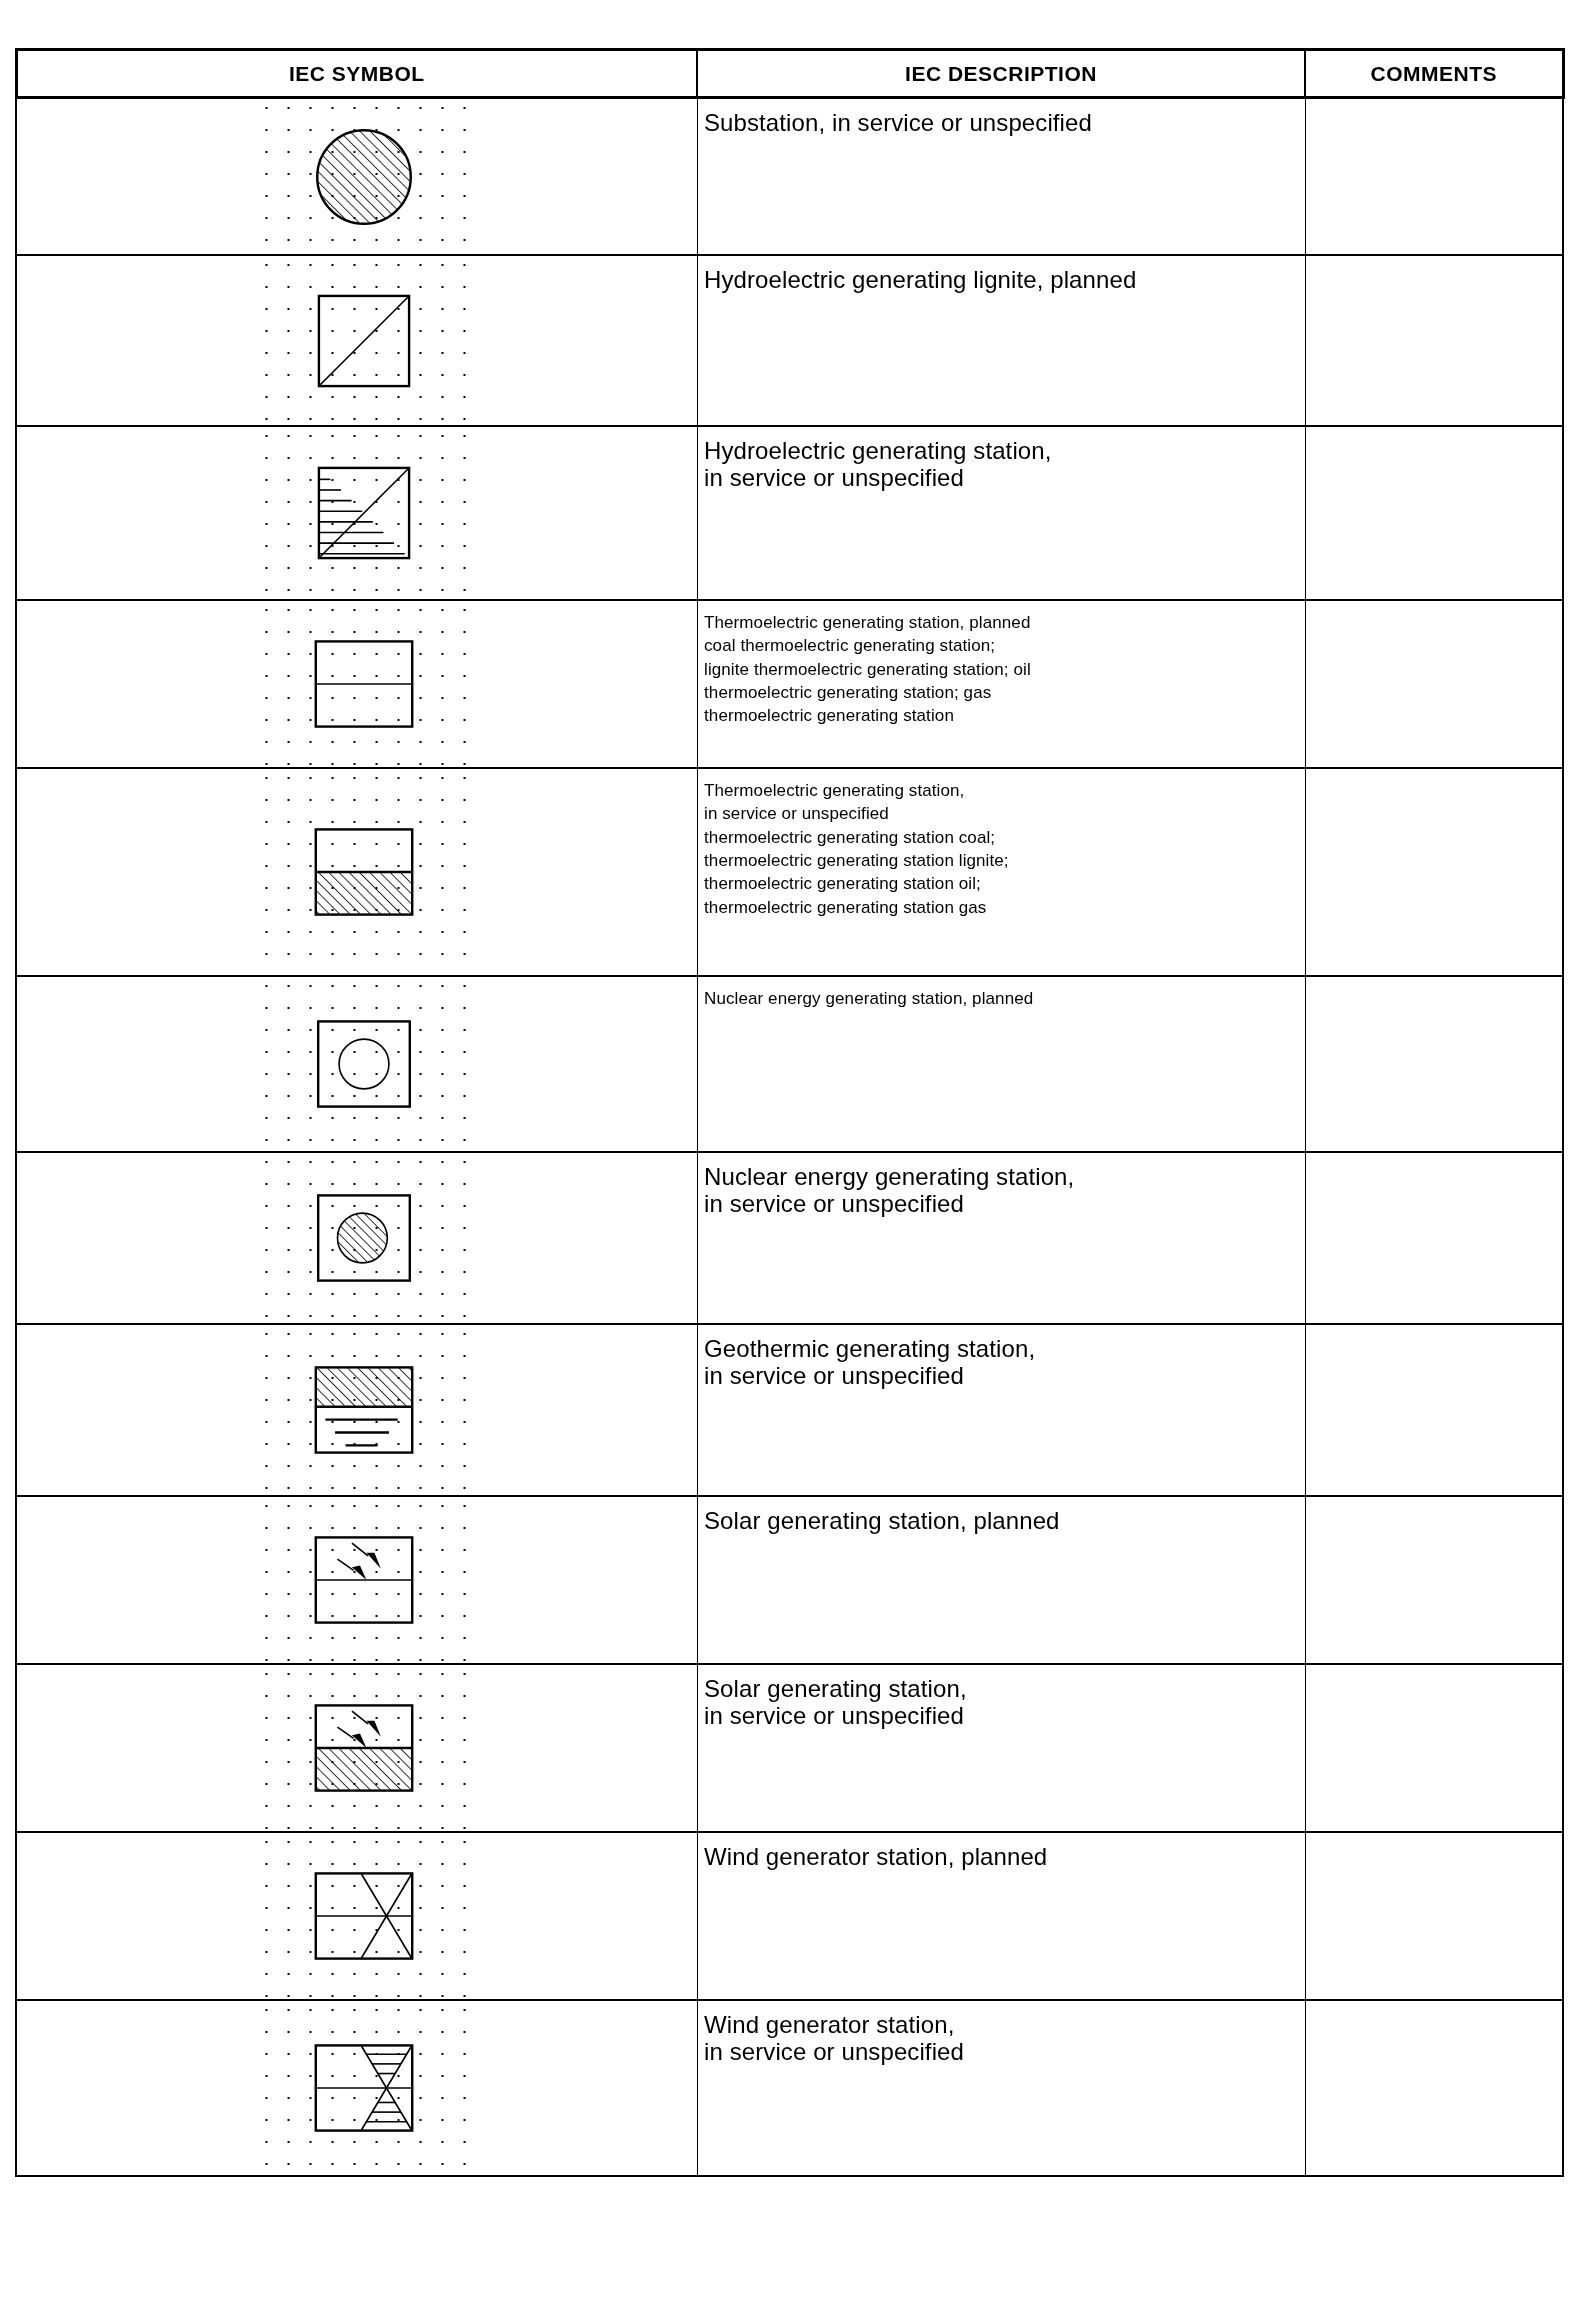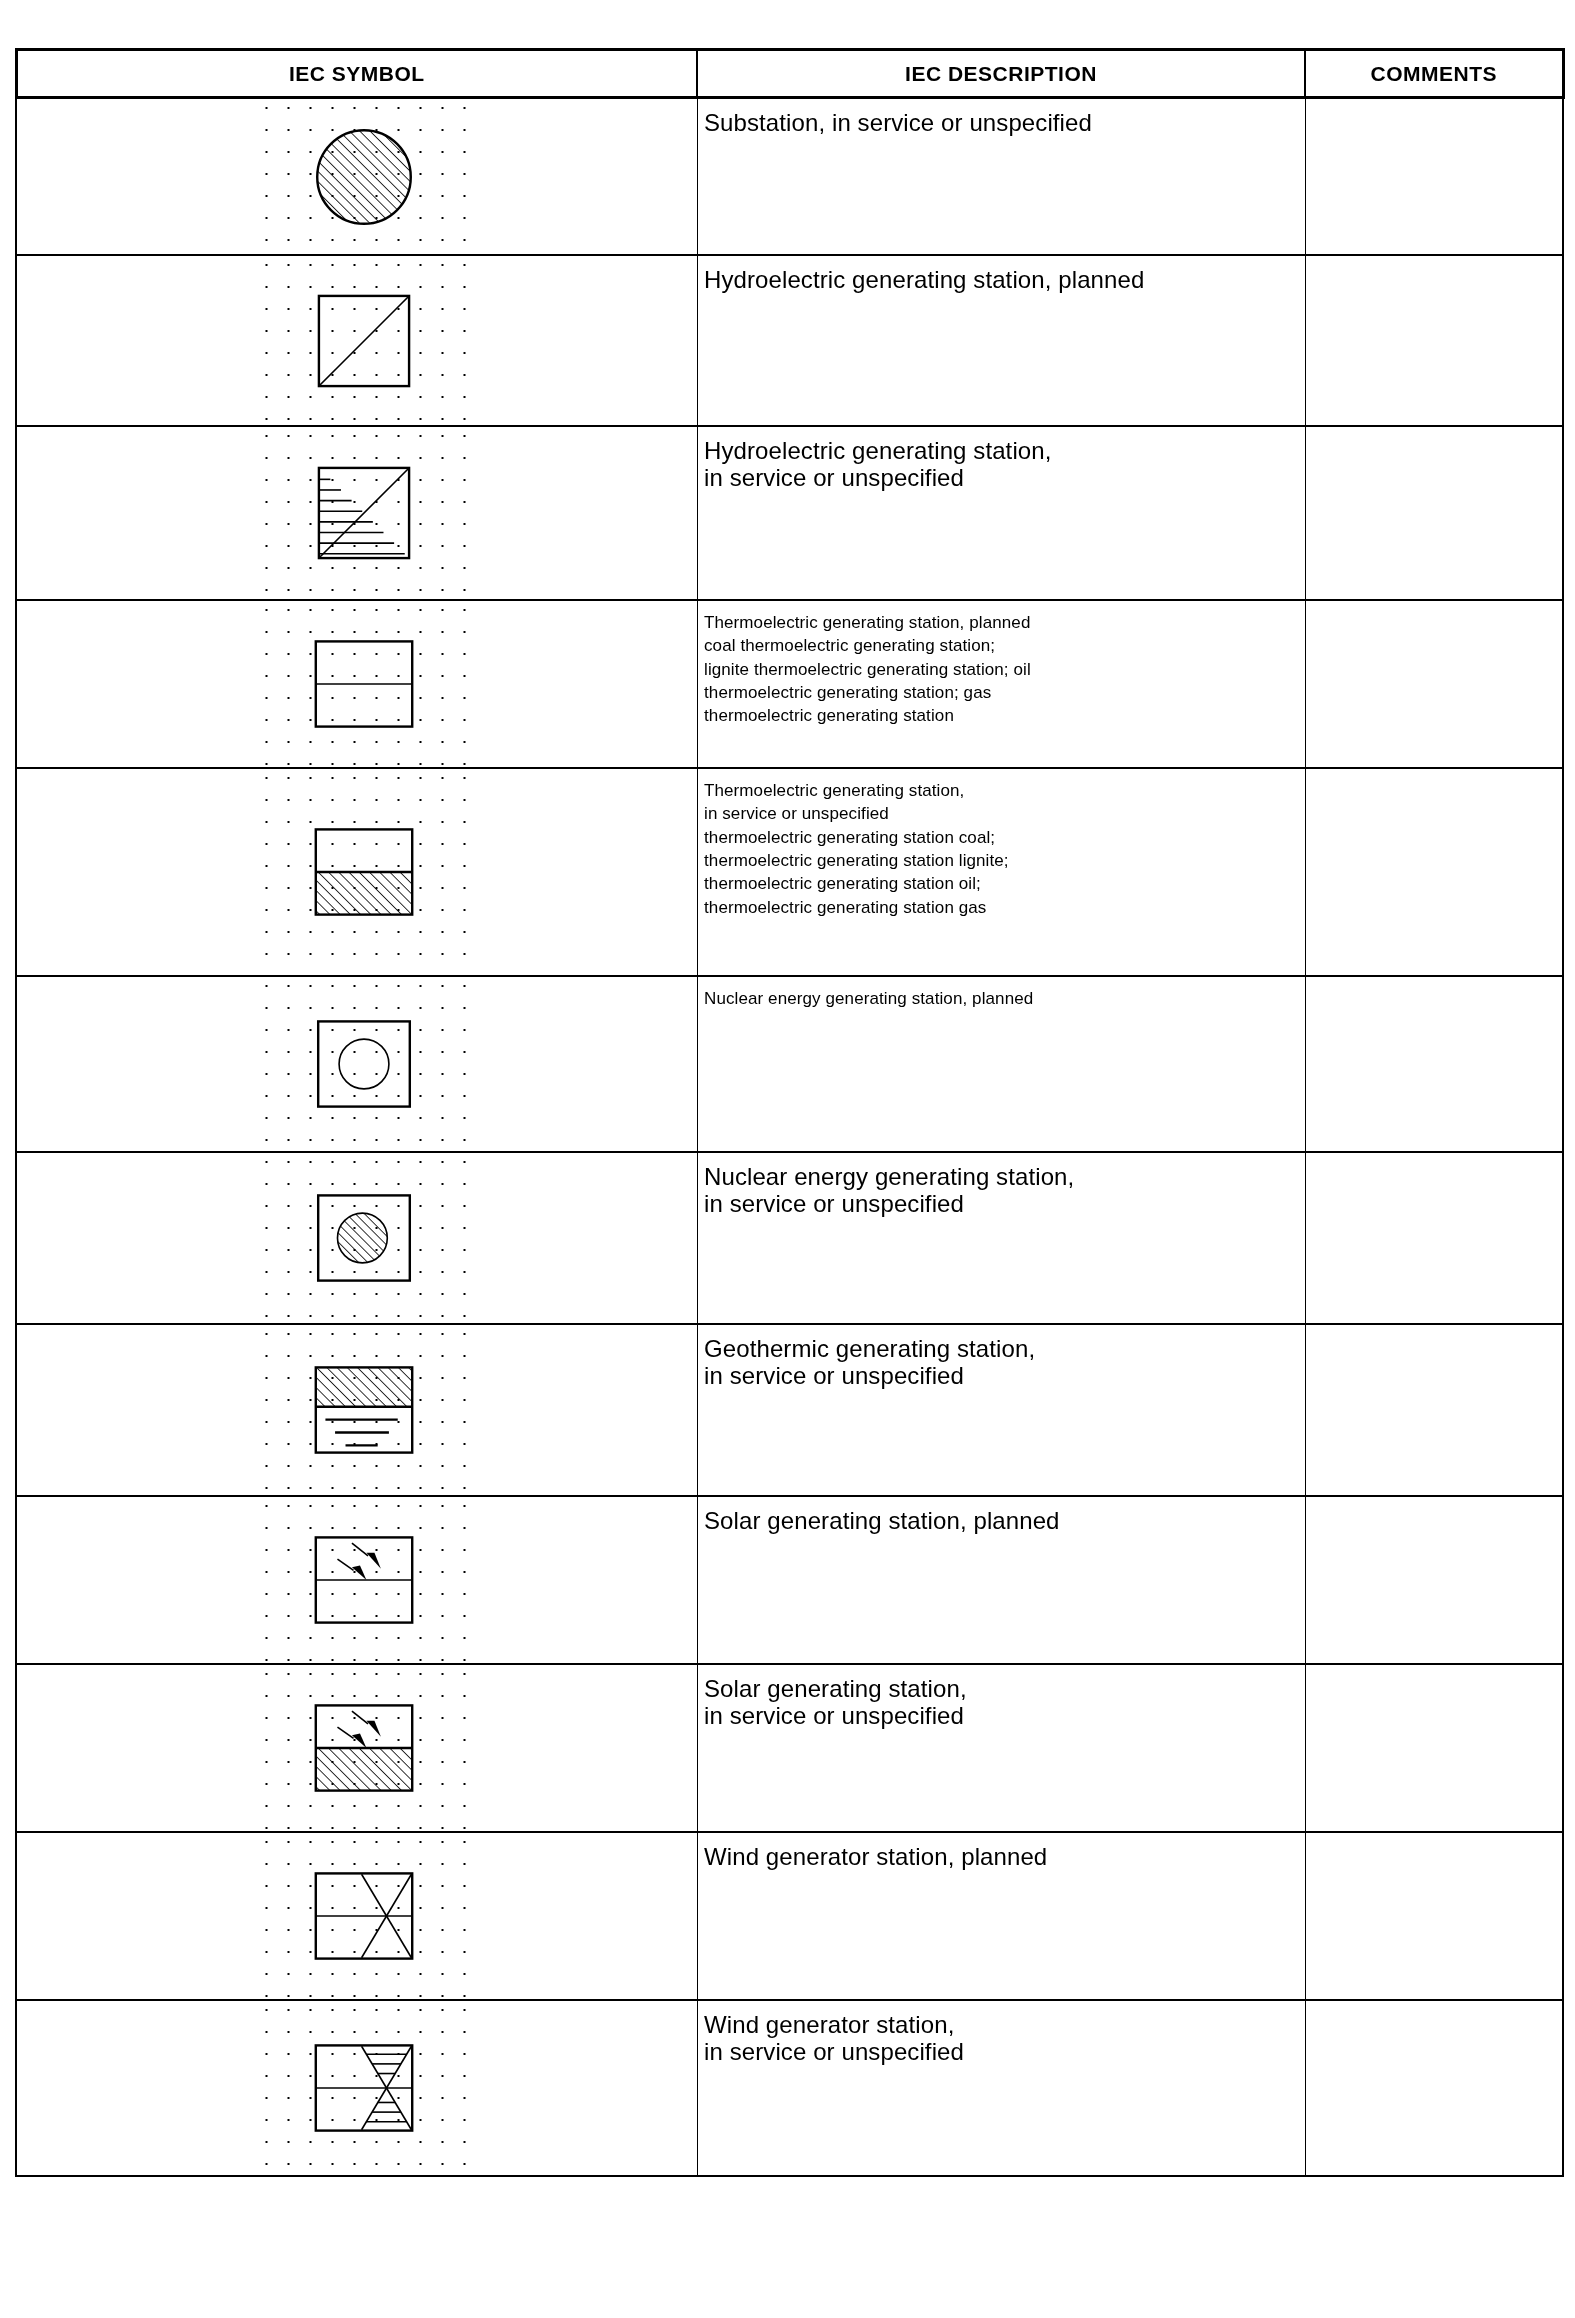--- a/index.html
+++ b/index.html
@@ -169,21 +169,21 @@
                 <div class="glyph">
                   <svg width="95" height="95" viewBox="0 0 118 118">
                     <rect x="3" y="3" width="112" height="112" fill="none" stroke="#000" stroke-width="3"></rect>
                     <line x1="4" y1="114" x2="114" y2="4" stroke="#000" stroke-width="2"></line>
                   </svg>
                 </div>
               </div>
             </div>
           </td>
           <td class="desc">
-            <div class="desc-text">Hydroelectric generating station, planned</div>
+            <div class="desc-text">Hydroelectric generating lignite, planned</div>
           </td>
           <td class="com">
             <div class="desc-text"></div>
           </td>
         </tr>
         <tr style="height: 172px;">
           <td class="sym">
             <div class="sym-wrap" style="height:172px">
               <div class="sym-inner">
                 <div class="dotgrid"></div>

